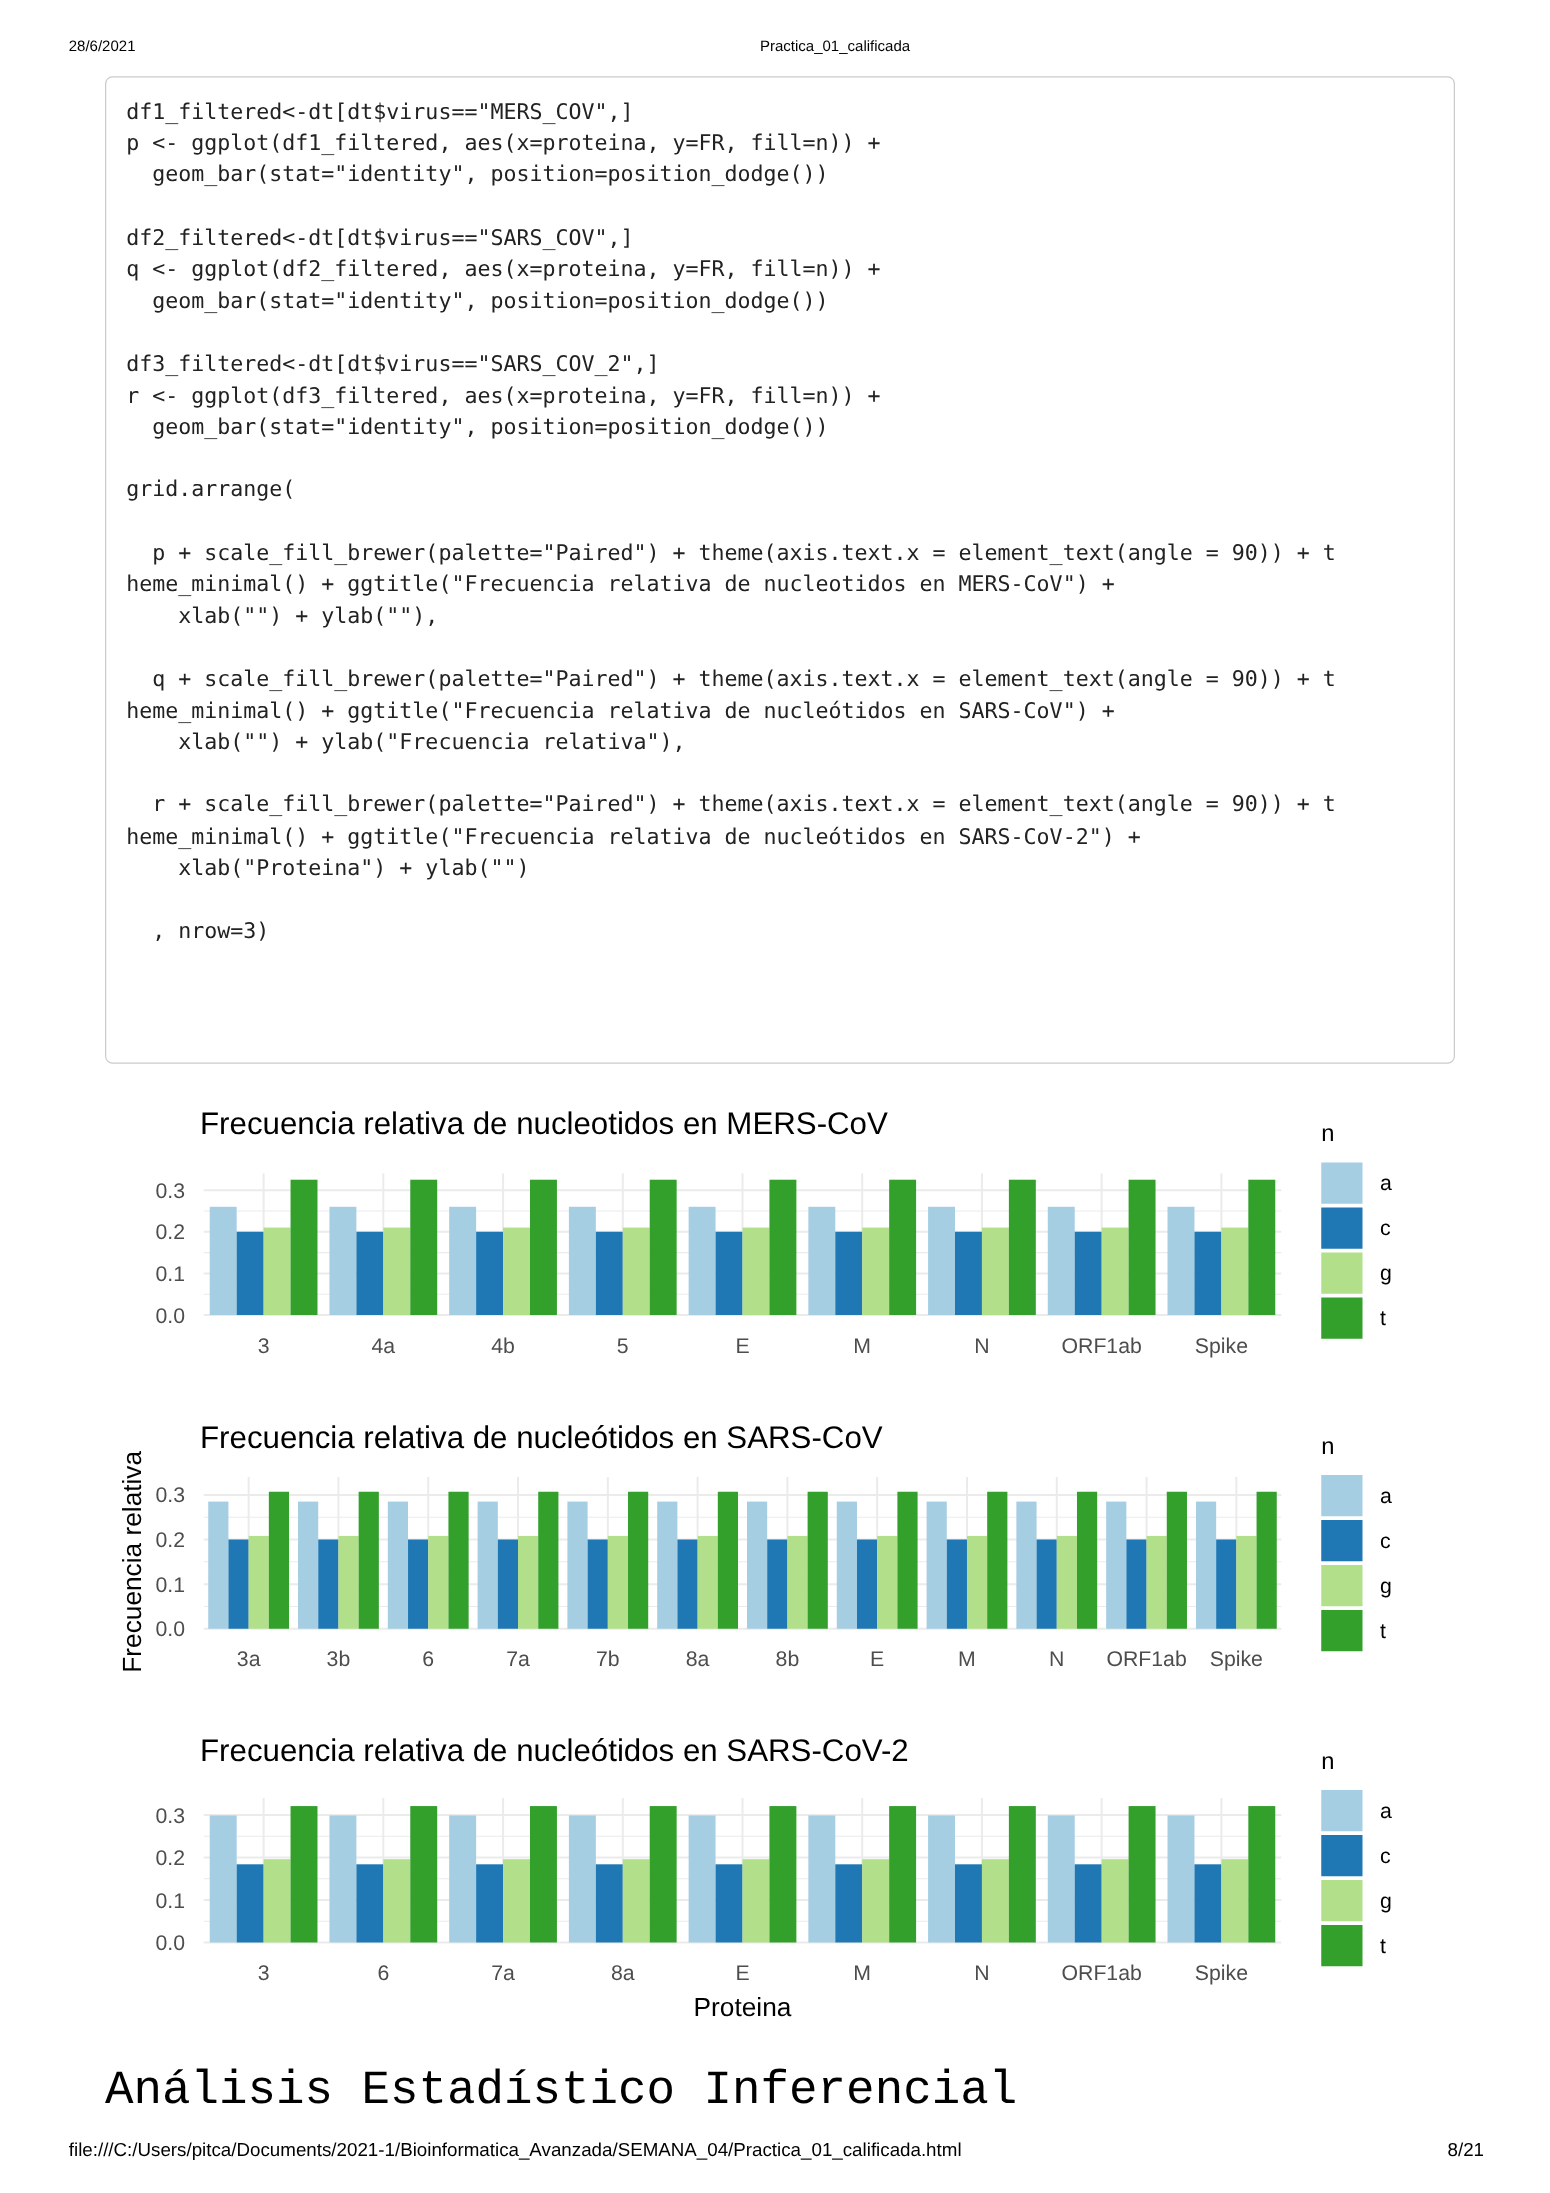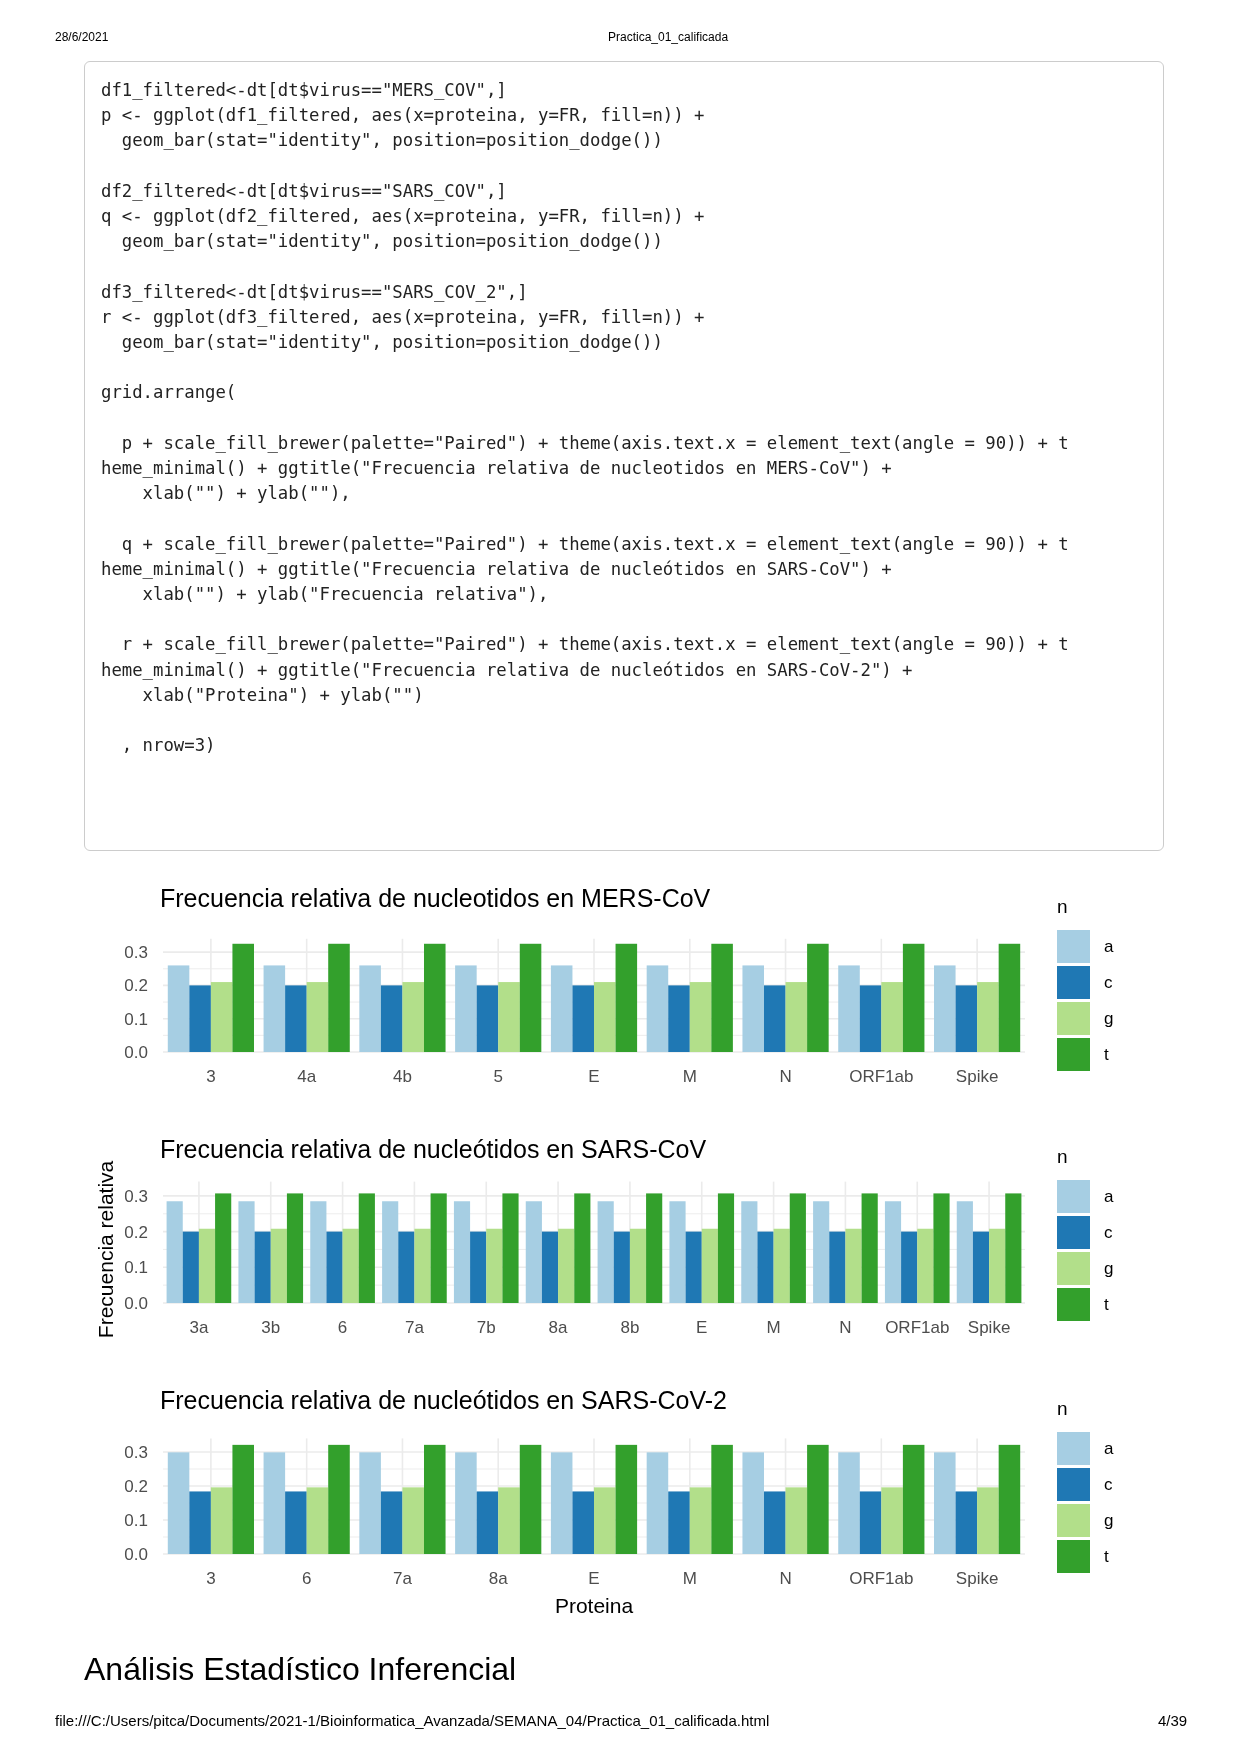--- a/index.html
+++ b/index.html
@@ -1,21 +1,21 @@
 <!DOCTYPE html>
 <html><head>
 <meta charset="utf-8">
 <style>
   html,body{margin:0;padding:0;background:#fff;}
   body{width:1240px;height:1754px;position:relative;font-family:"Liberation Sans",sans-serif;color:#000;overflow:hidden;}
   .hdr{position:absolute;top:30px;font-size:12px;}
   .codebox{position:absolute;left:84px;top:61px;width:1080px;height:790px;border:1px solid #ccc;border-radius:6px;box-sizing:border-box;}
   .code{position:absolute;left:101px;top:78px;margin:0;font-family:"DejaVu Sans Mono",monospace;font-size:17.3px;line-height:25.2px;white-space:pre;color:#222;}
   svg text{font-family:"Liberation Sans",sans-serif;}
-  .h1{position:absolute;left:84px;top:1651px;font-size:32px;}
+  .h1{position:absolute;left:84px;top:1651px;font-size:38px;font-family:Liberation Mono, monospace;}
   .foot{position:absolute;top:1712px;font-size:15px;}
 </style>
 </head>
 <body>
 
 <div class="hdr" style="left:55px;">28/6/2021</div>
 <div class="hdr" style="left:608px;">Practica_01_calificada</div>
 
 <div class="codebox"></div>
 <pre class="code" id="code">df1_filtered&lt;-dt[dt$virus=="MERS_COV",]
@@ -301,13 +301,13 @@
         <rect x="1057" y="1504" width="33" height="33" fill="#B2DF8A"></rect>
         <text x="1104" y="1526" font-size="17" fill="#000">g</text>
         <rect x="1057" y="1540" width="33" height="33" fill="#33A02C"></rect>
         <text x="1104" y="1562" font-size="17" fill="#000">t</text>
       </g>
     </g>
   </svg>
 
 <div class="h1">Análisis Estadístico Inferencial</div>
 <div class="foot" style="left:55px;text-align:center;">file:///C:/Users/pitca/Documents/2021-1/Bioinformatica_Avanzada/SEMANA_04/Practica_01_calificada.html</div>
-<div class="foot" style="left:1158px;">4/39</div>
+<div class="foot" style="left:1158px;">8/21</div>
 
 </body></html>

